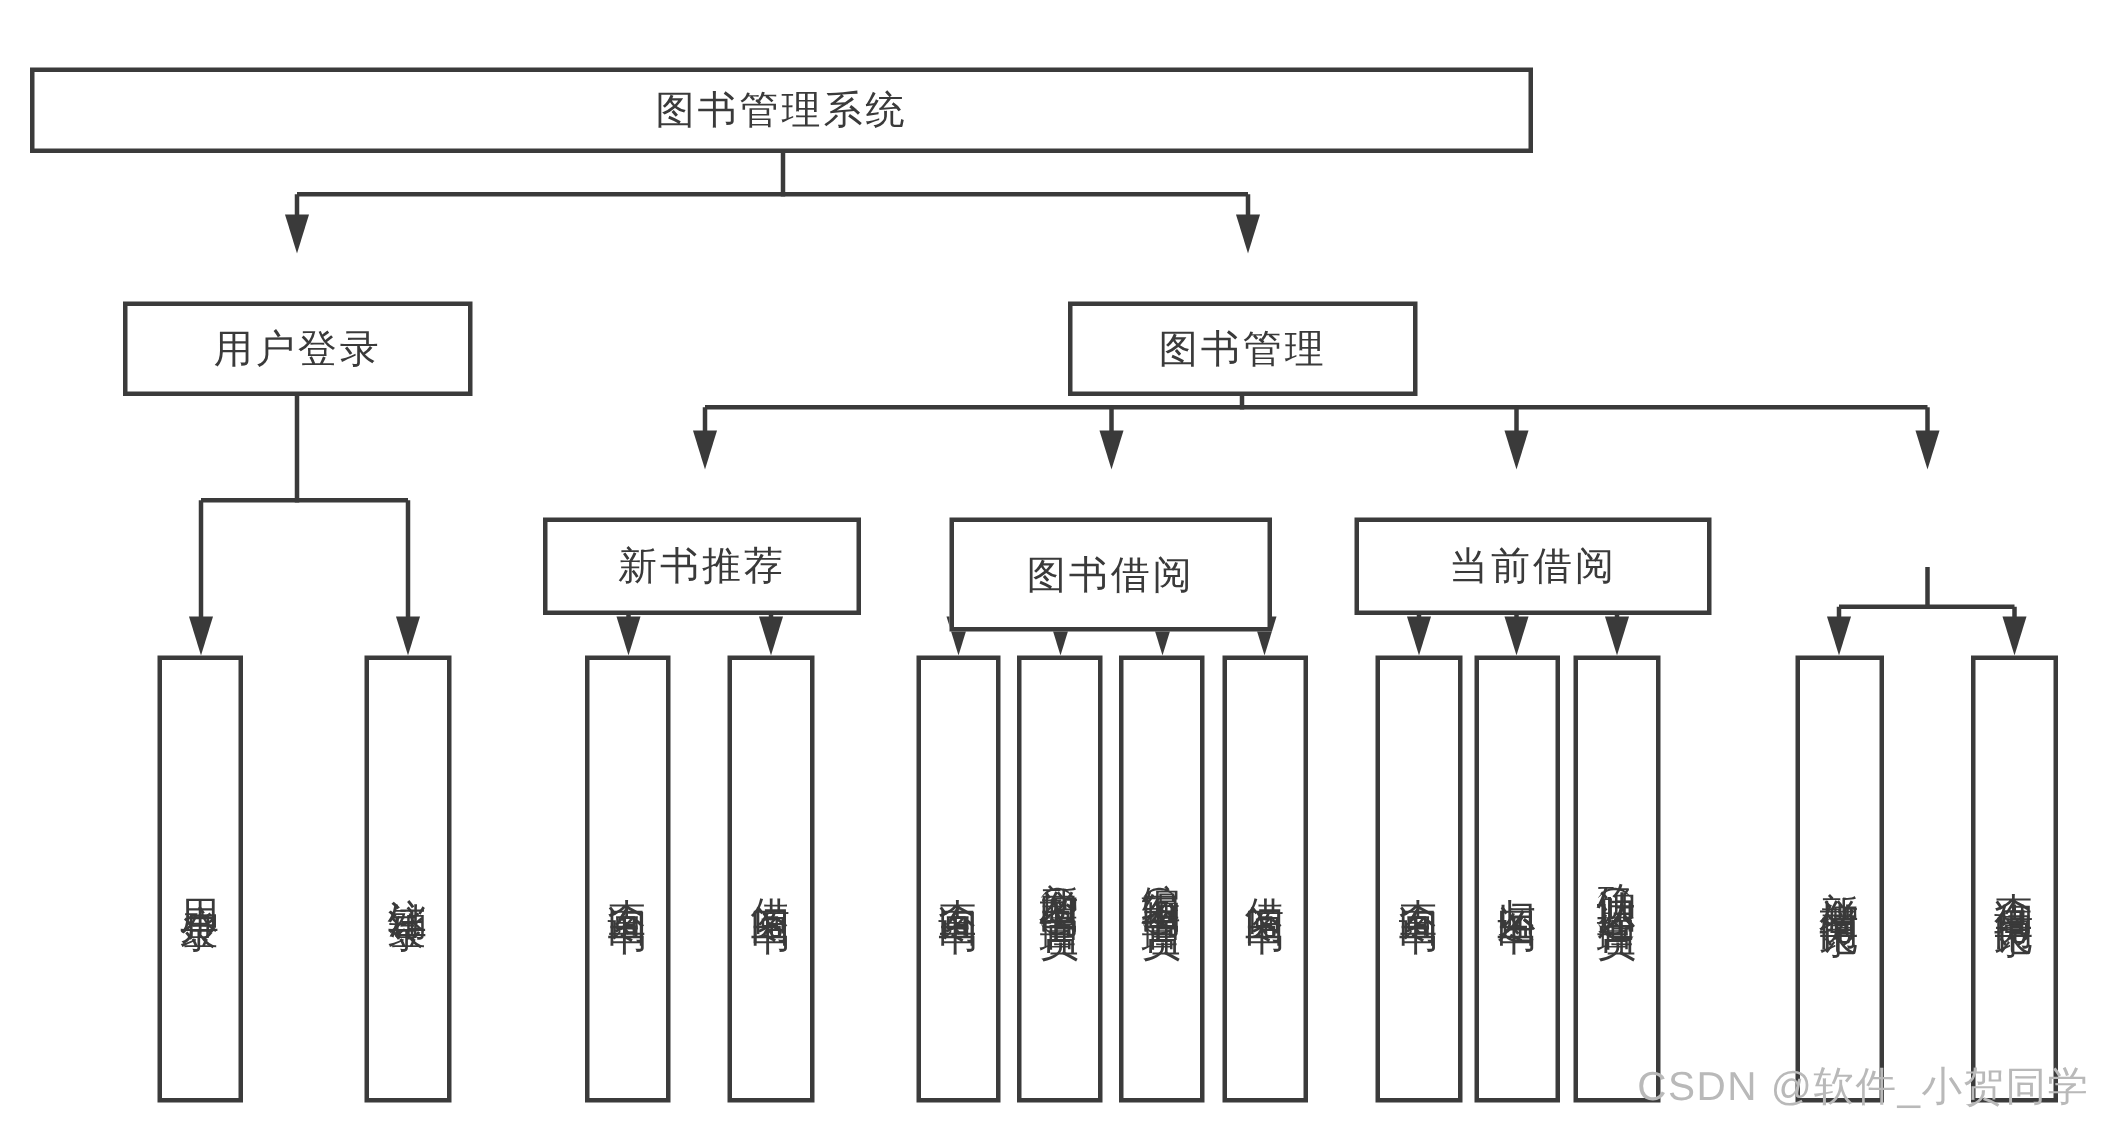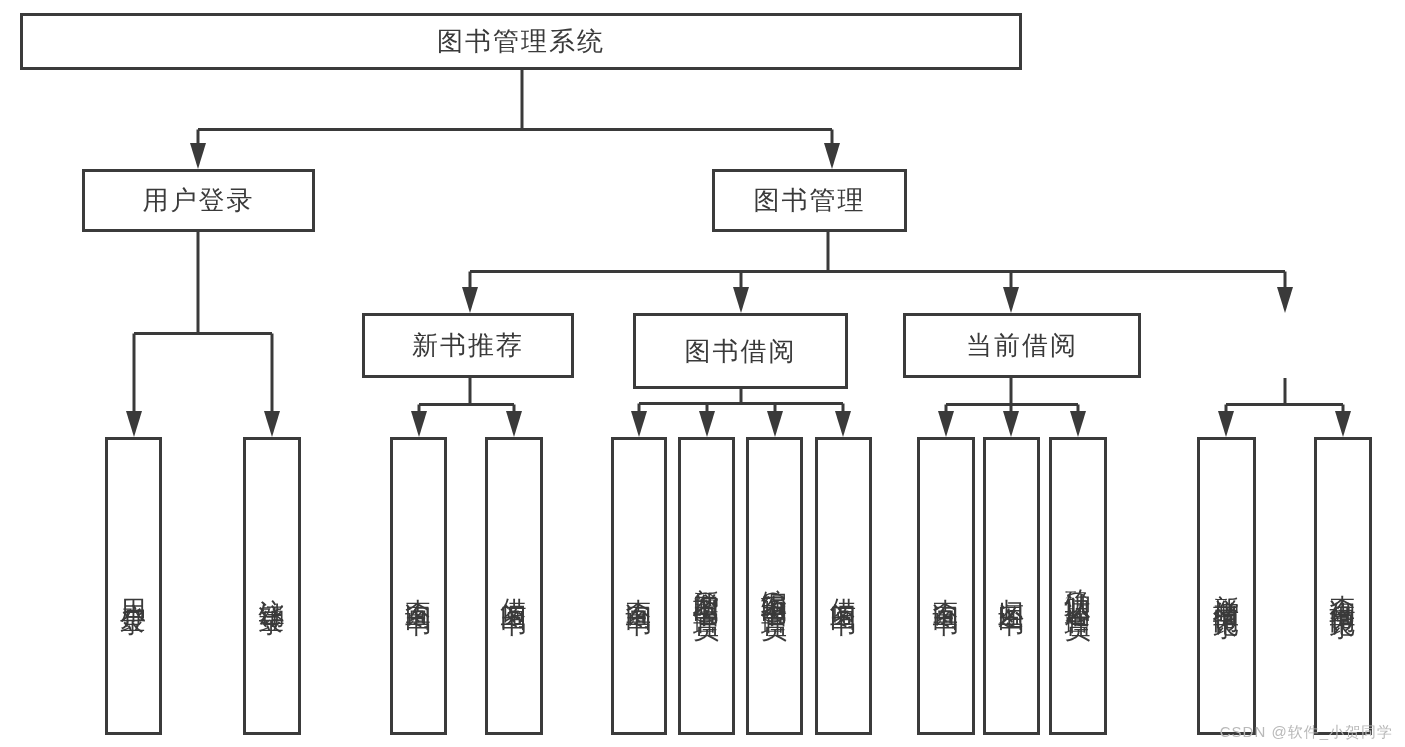--- a/index.html
+++ b/index.html
@@ -13,33 +13,33 @@
   }
   #wires{position:absolute;left:0;top:0;z-index:1;}
   .box{
     position:absolute;
     box-sizing:border-box;
     border:3px solid #3b3b3b;
     background:#ffffff;
     display:flex;align-items:center;justify-content:center;
     z-index:2;
   }
-  .box-h{font-size:26px;letter-spacing:2px;white-space:nowrap;}
+  .box-h{font-size:26px;letter-spacing:2px;white-space:nowrap;margin-top:32px;}
   .box-v{z-index:2;}
   .box-v .vtext{
     writing-mode:vertical-rl;
     font-size:26px;
     letter-spacing:4px;
     line-height:1;
   }
   .root-box{font-size:26px;}
   #watermark{
     position:absolute;
     right:12px;bottom:5px;
-    font-size:15px;
+    font-size:27px;
     letter-spacing:1px;
     color:#b9b9b9;
     z-index:3;
     white-space:nowrap;
   }
 </style>
 </head>
 <body>
 
 <div id="canvas">
@@ -120,21 +120,21 @@
     </g>
   </svg>
 
   <div class="box box-h root-box" style="left:20px;top:13px;width:1002px;height:57px;">
     <span>图书管理系统</span>
   </div>
 
   <div class="box box-h" style="left:82px;top:169px;width:233px;height:63px;">
     <span>用户登录</span>
   </div>
-  <div class="box box-h" style="left:712px;top:169px;width:195px;height:63px;">
+  <div class="box box-h" style="left:712px;top:169px;width:233px;height:63px;">
     <span>图书管理</span>
   </div>
 
   <div class="box box-h" style="left:362px;top:313px;width:212px;height:65px;">
     <span>新书推荐</span>
   </div>
   <div class="box box-h" style="left:633px;top:313px;width:215px;height:76px;">
     <span>图书借阅</span>
   </div>
   <div class="box box-h" style="left:903px;top:313px;width:238px;height:65px;">

